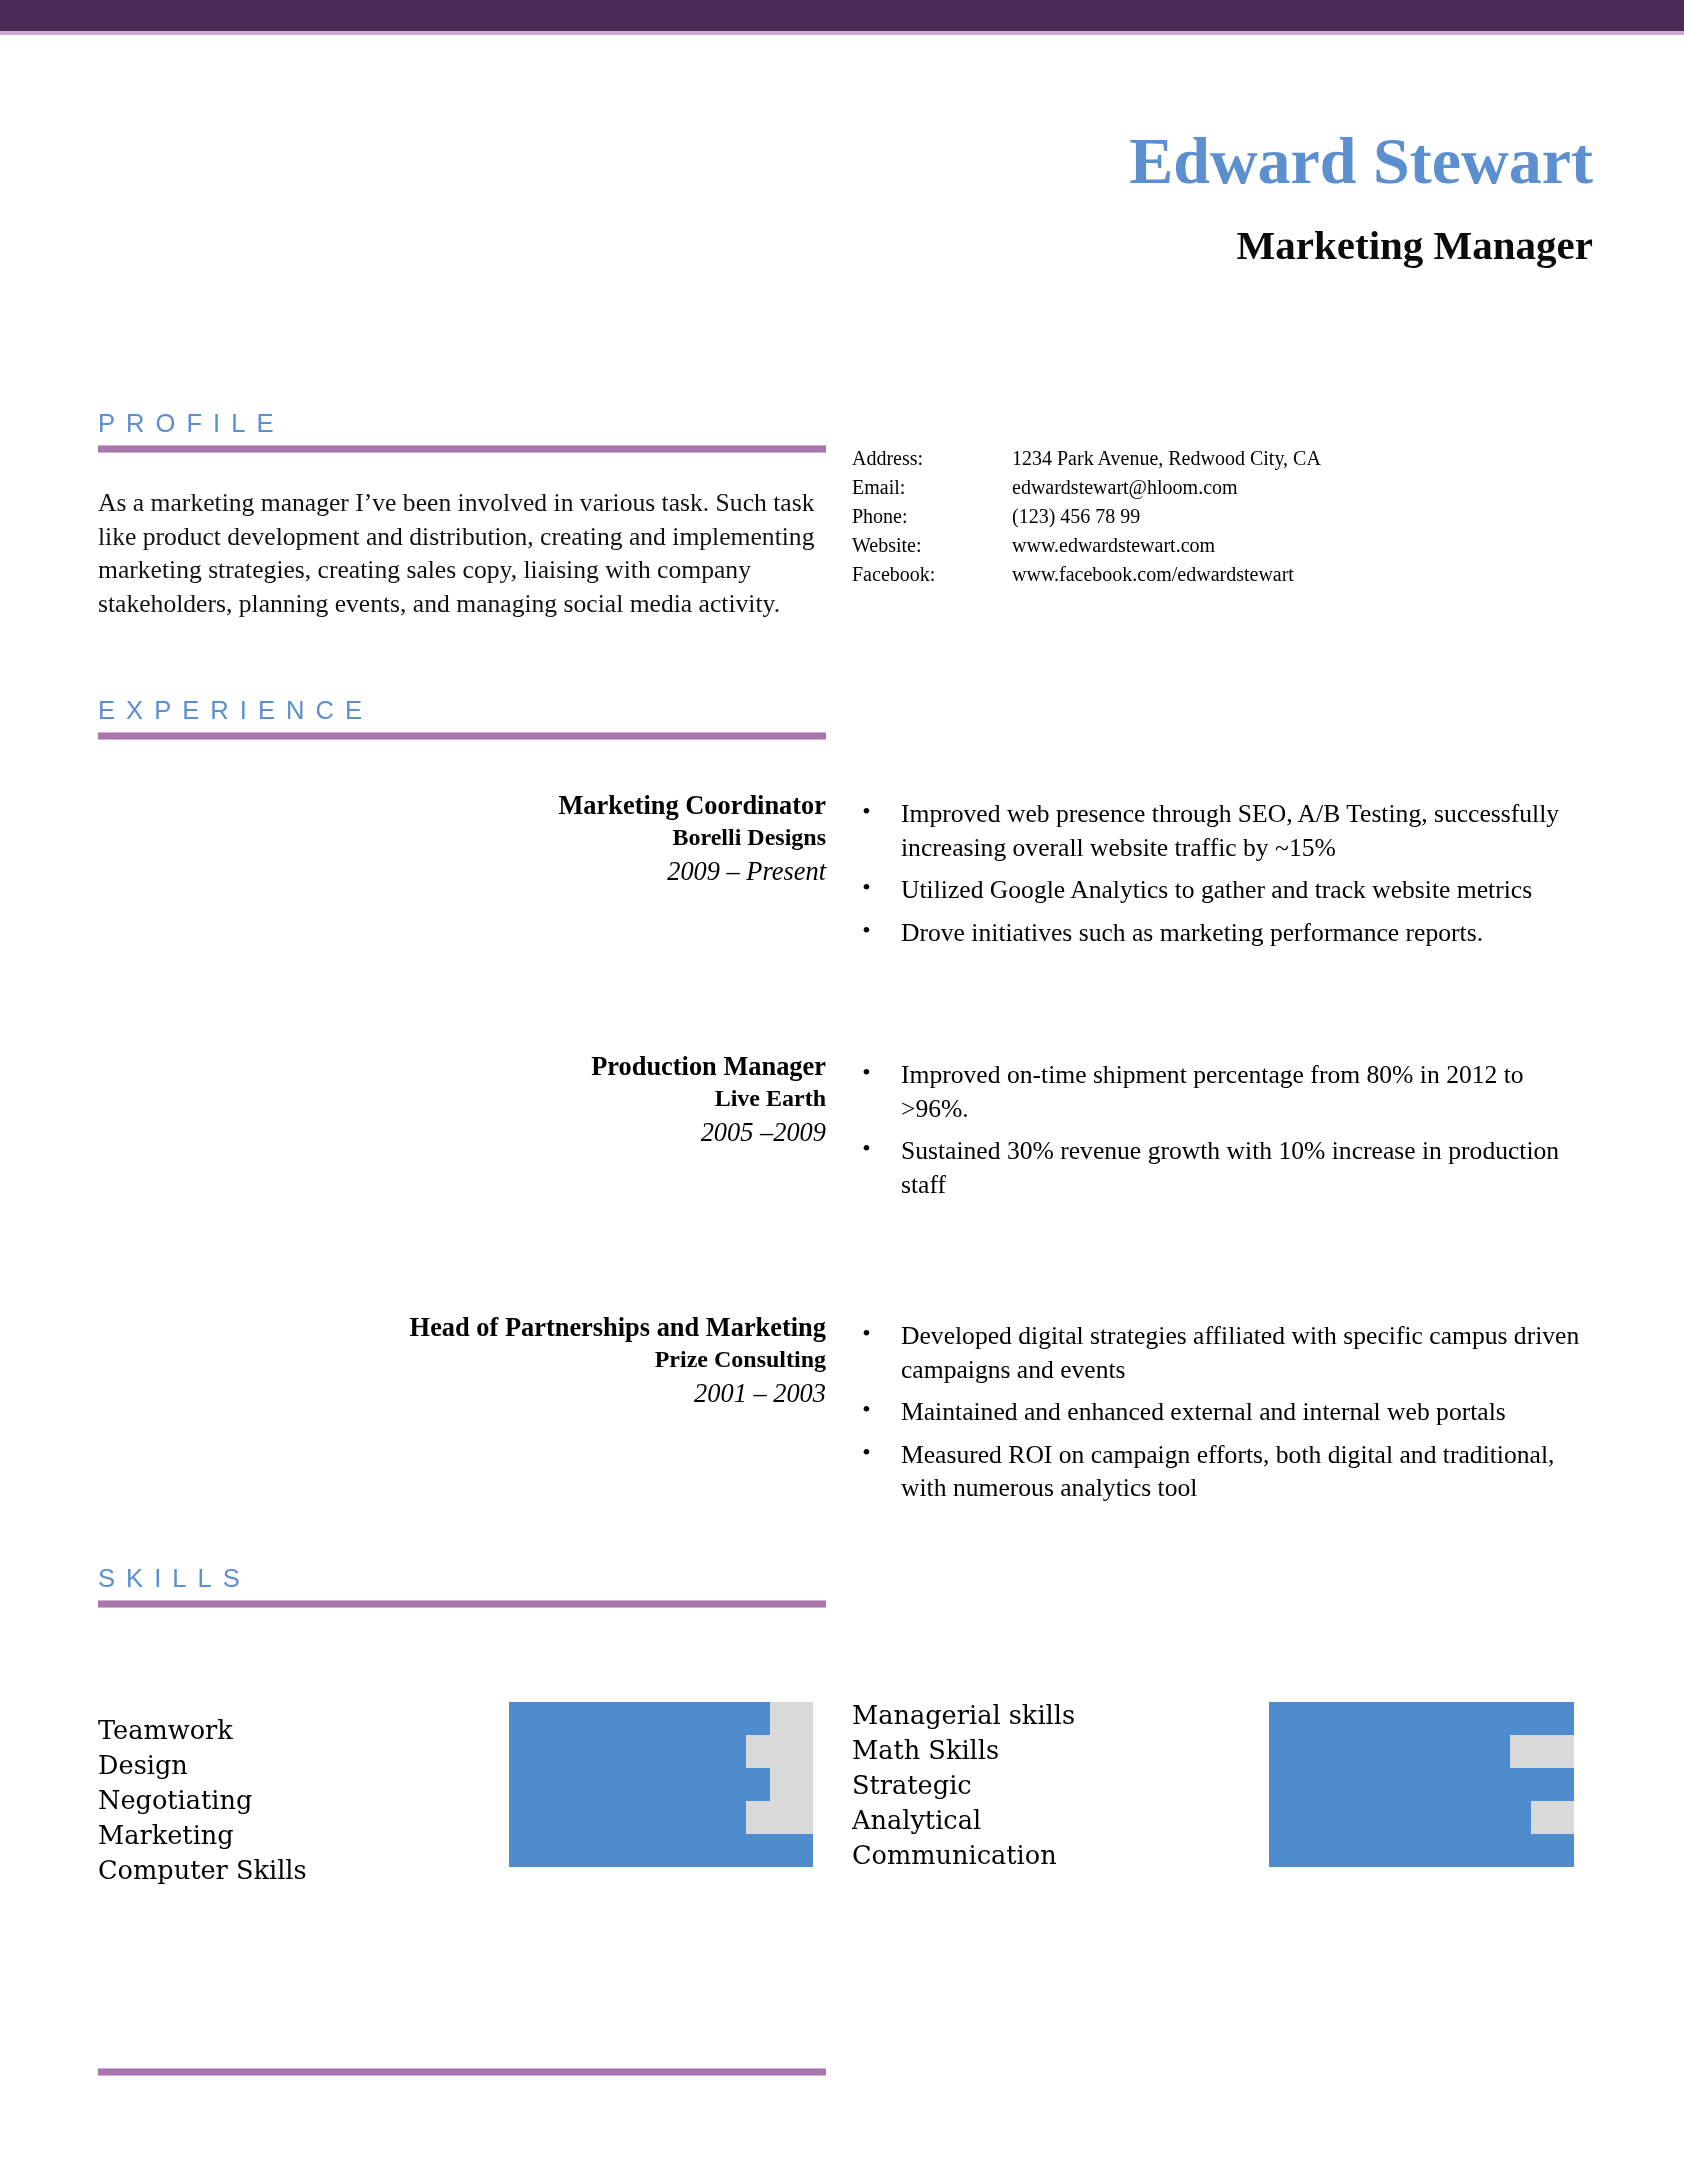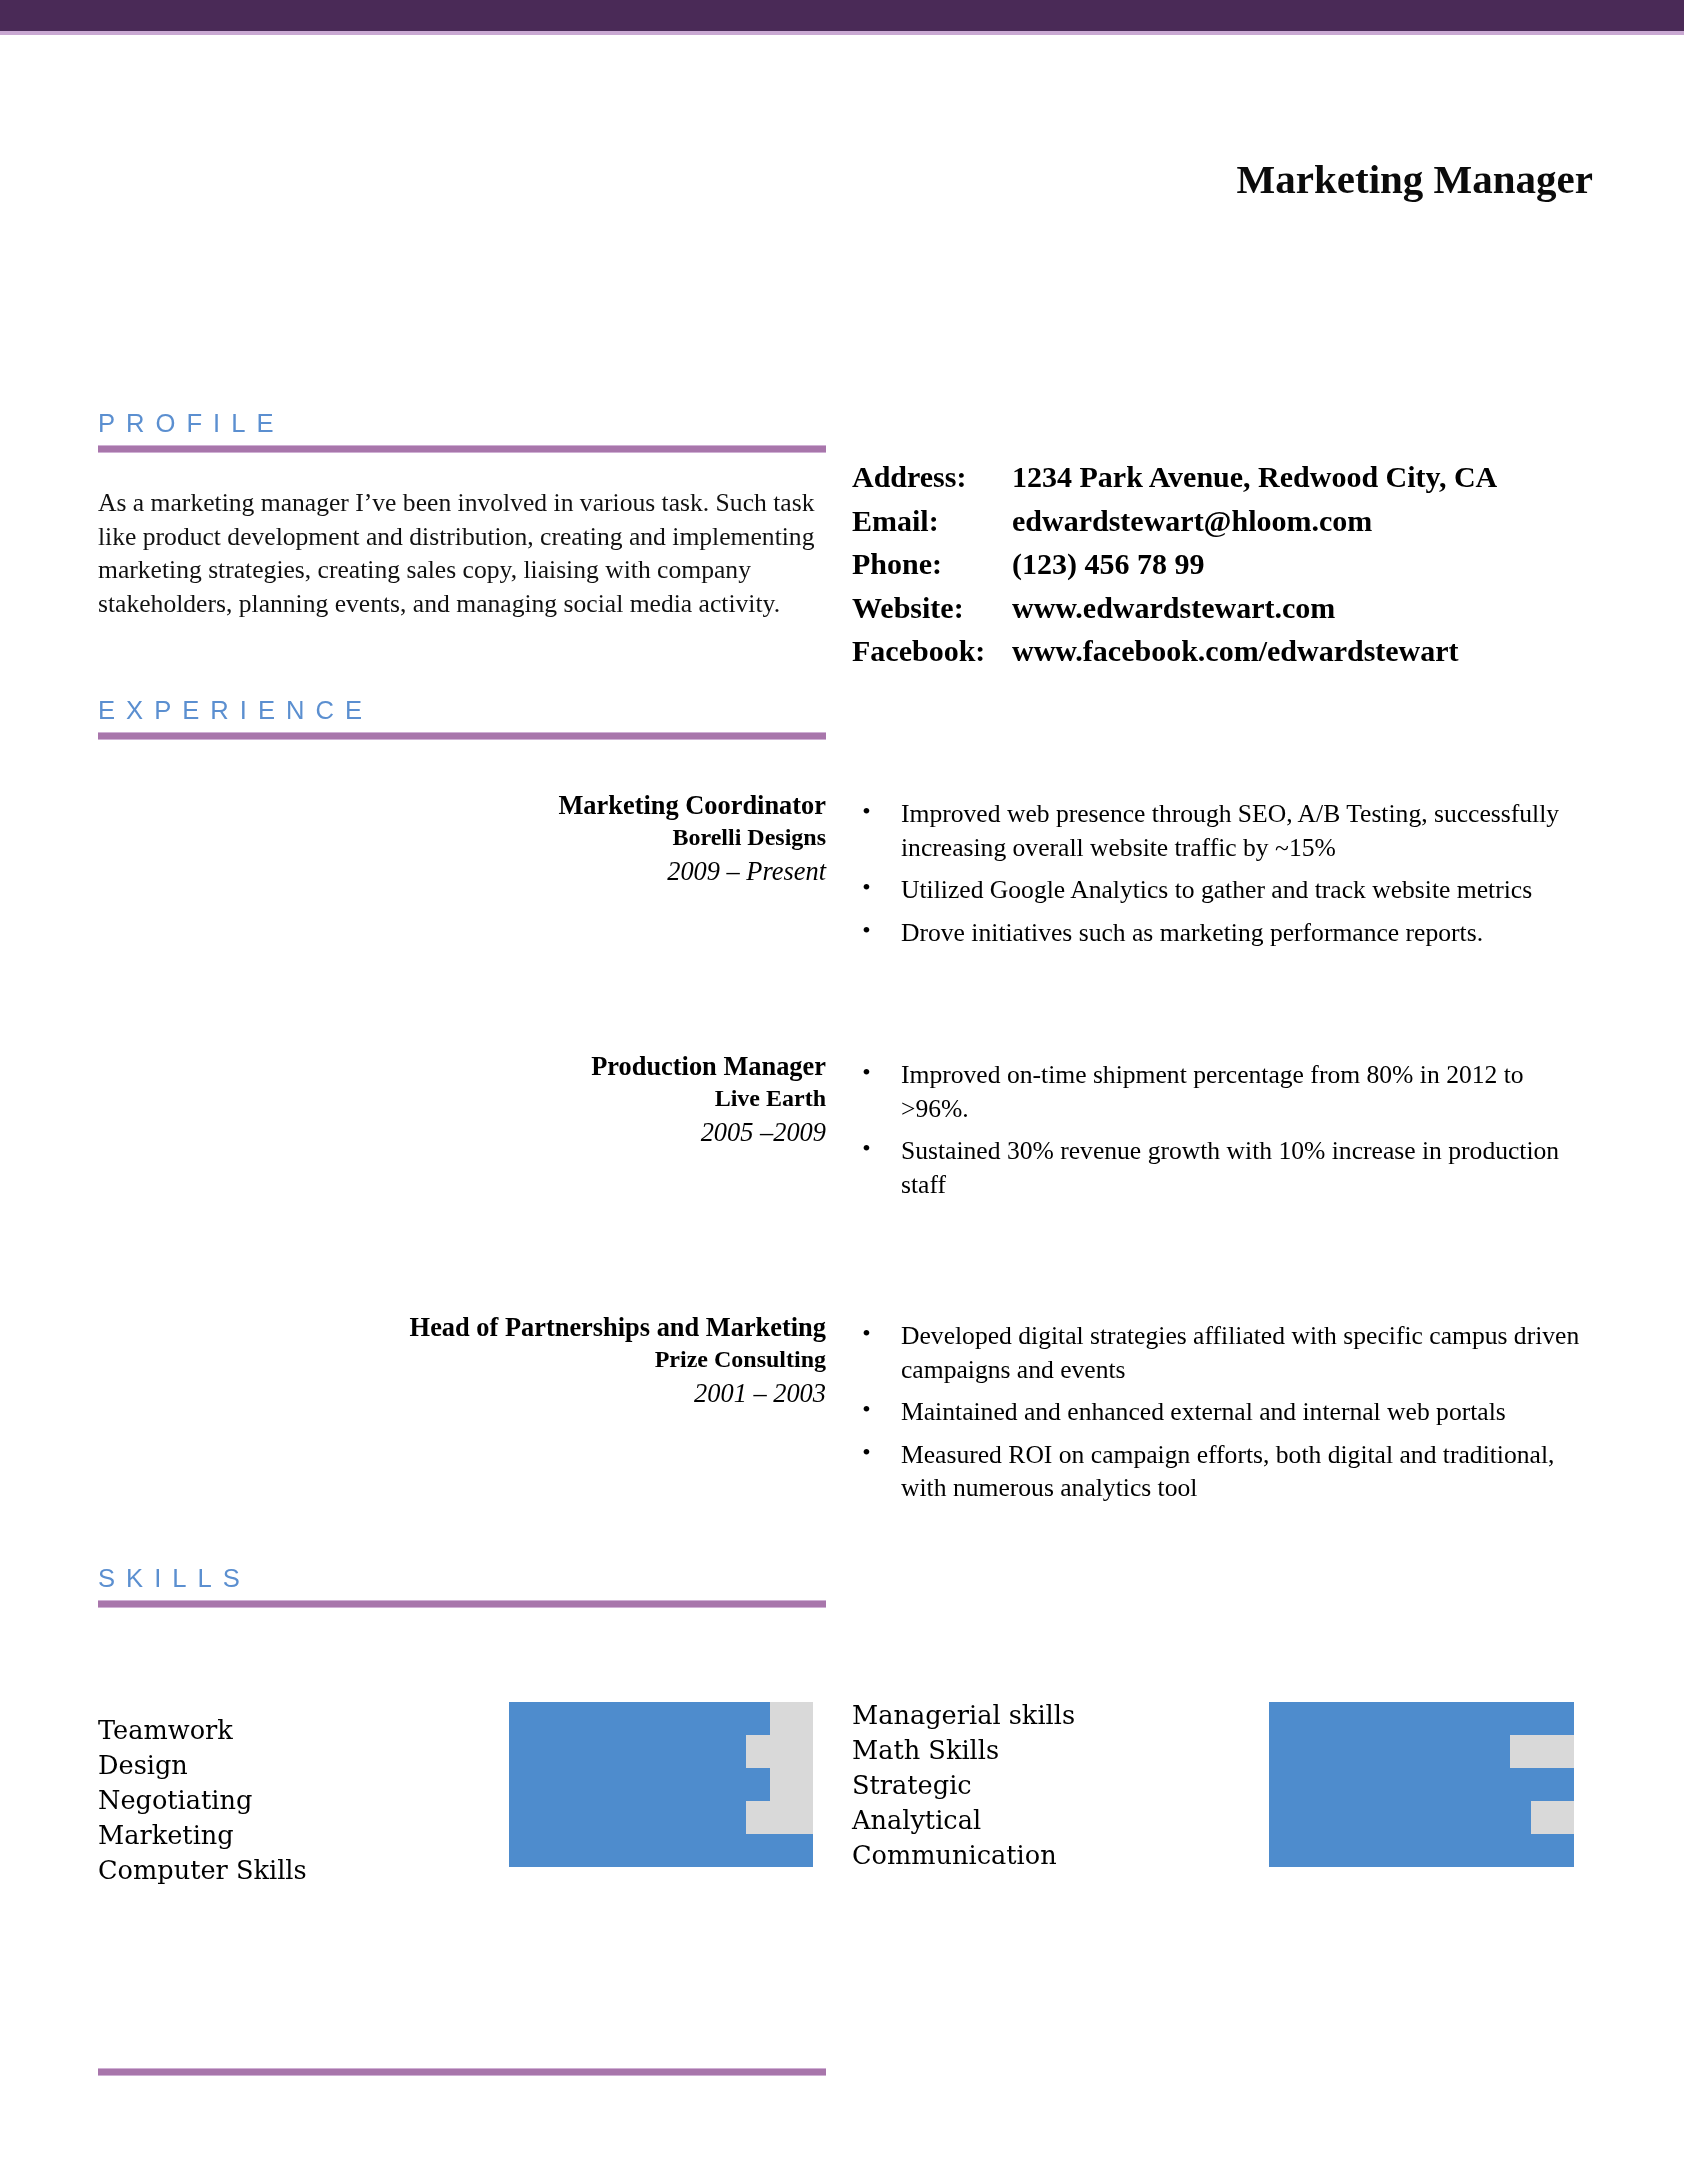--- a/index.html
+++ b/index.html
@@ -87,25 +87,24 @@
     font-size: 25.6px;
     line-height: 1.31;
     color: #111;
     font-family: "Liberation Serif", serif;
   }
 
   
   .contact {
     position: absolute;
     left: 852px;
-    top: 455px;
+    top: 444px;
     width: 750px;
-    font-size: 30px;
+    font-size: 20px;
     line-height: 1.45;
-    font-weight: bold;
   }
   .contact-row { display: flex; }
   .contact-label { width: 160px; flex: none; }
   .contact-value { flex: 1; }
 
   
   .exp-entry { position: absolute; width: 1499px; left: 98px; }
   .exp-left {
     position: absolute;
     left: 0; top: 0;
@@ -175,20 +174,21 @@
     border-bottom: 0.9px solid #cfb0d4;
   }
 </style>
 </head>
 <body>
 
 <div class="topbar"></div>
 <div class="topbar-edge"></div>
 
 <div class="header">
+  <div class="name">Edward Stewart</div>
   <div class="role">Marketing Manager</div>
 </div>
 
 <div class="section-head" style="top:411px;">
   <div class="section-title">PROFILE</div>
   <div class="section-rule"></div>
 </div>
 
 <div class="profile-text">As a marketing manager I’ve been involved in various task. Such task like product development and distribution, creating and implementing marketing strategies, creating sales copy, liaising with company stakeholders, planning events, and managing social media activity.</div>
 

